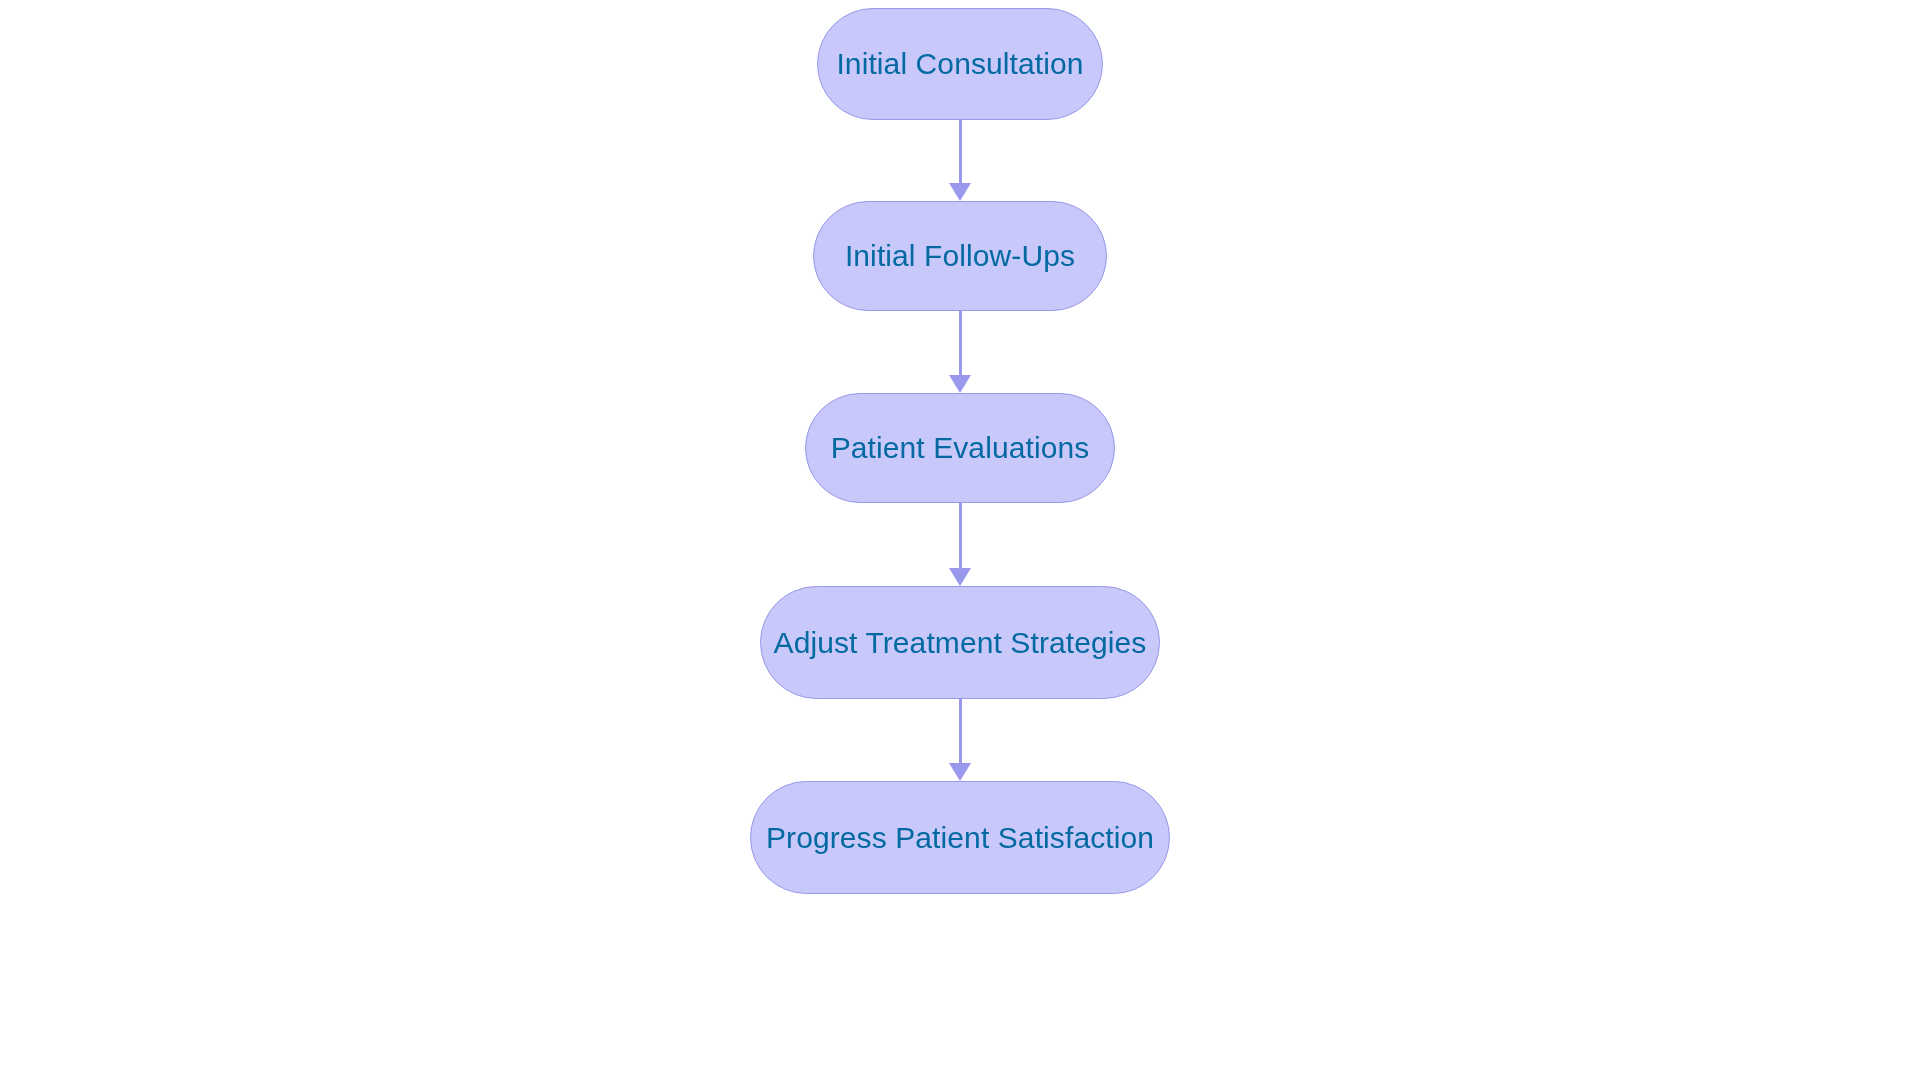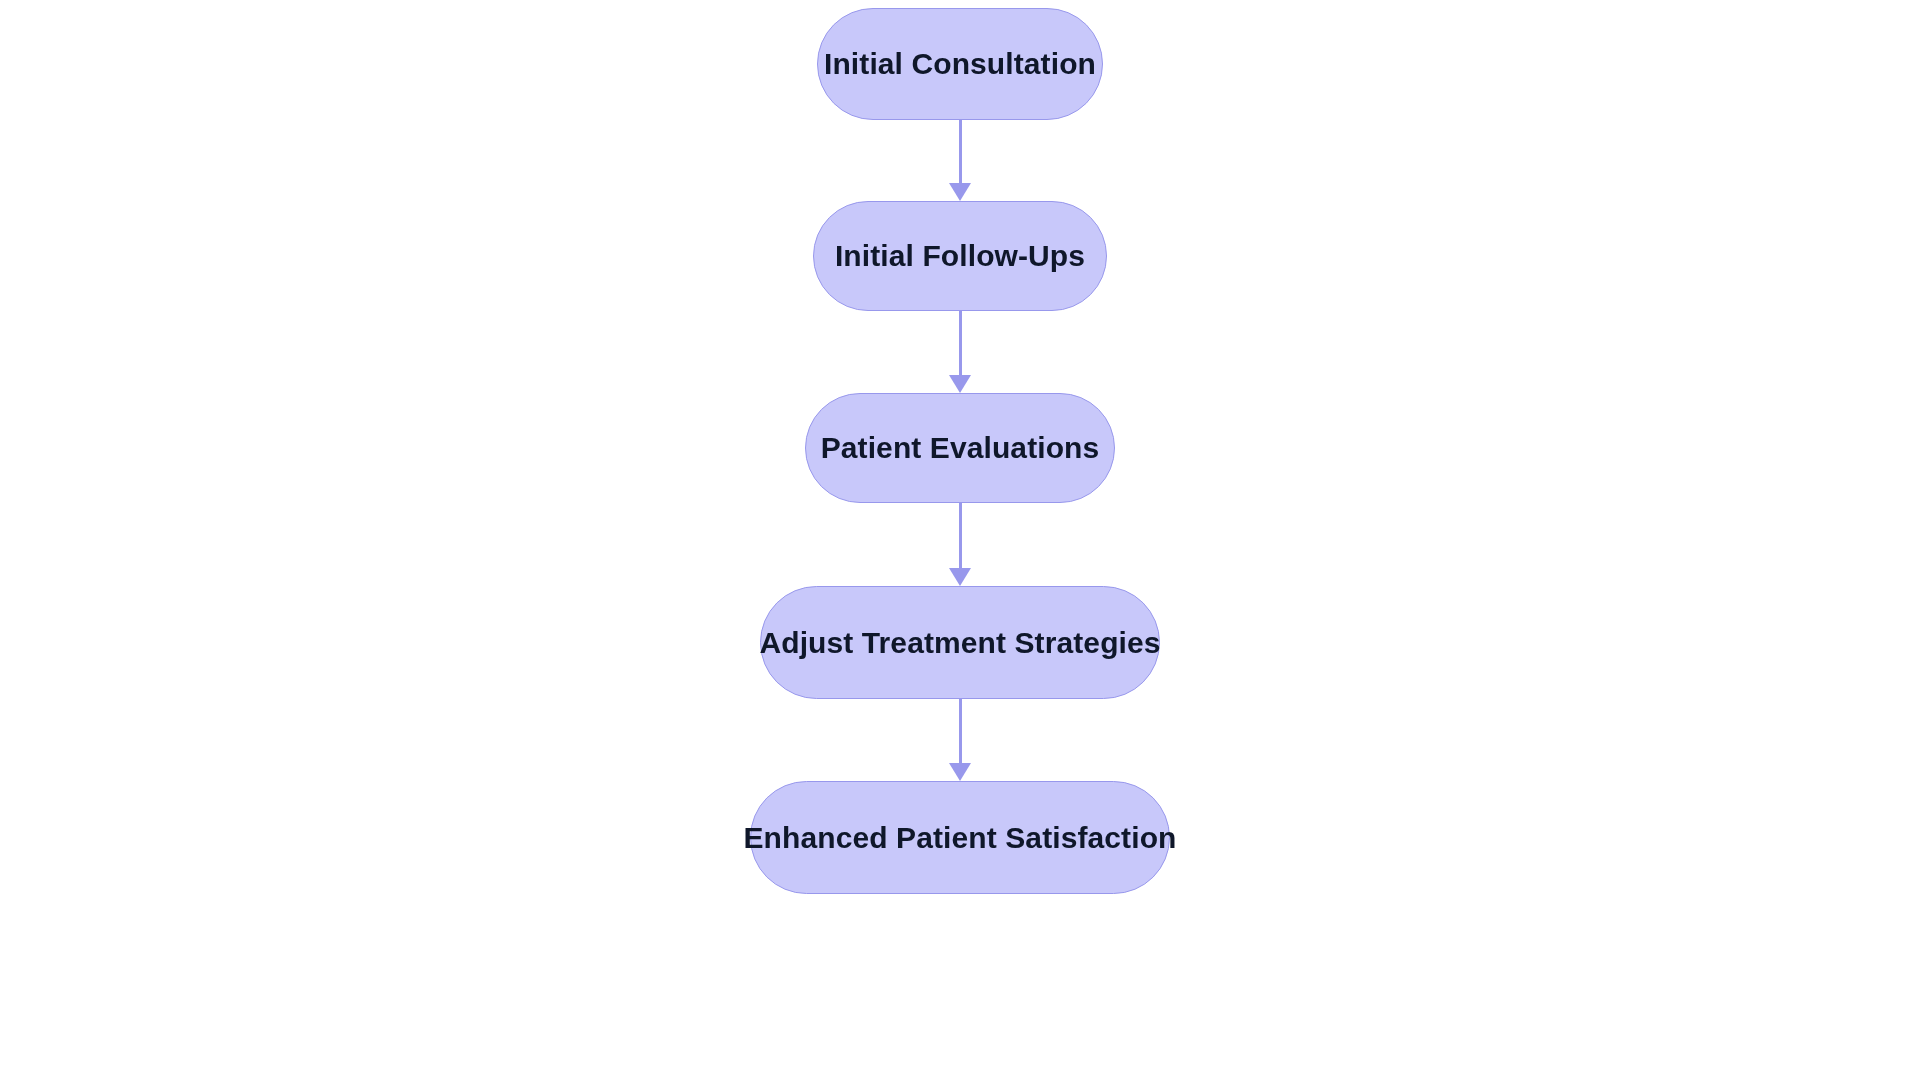--- a/index.html
+++ b/index.html
@@ -44,22 +44,22 @@
     border-radius: 9999px;
     color: #3333cc;
     white-space: nowrap;
     user-select: none;
   }
 
   .node-label {
     font-size: 30px;
     line-height: 1;
     letter-spacing: 0.1px;
-    color: #0f172a;
-    font-weight: 700;
+    color: #0369a1;
+    font-weight: 400;
     text-align: center;
   }
 
   
   .connector {
     position: relative;
     width: 40px;
     display: flex;
     flex-direction: column;
     align-items: center;
@@ -126,17 +126,17 @@
     <div class="node n3">
       <span class="node-label">Adjust Treatment Strategies</span>
     </div>
 
     <div class="connector c3">
       <div class="connector-stem"></div>
       <div class="connector-head"></div>
     </div>
 
     <div class="node n4">
-      <span class="node-label">Enhanced Patient Satisfaction</span>
+      <span class="node-label">Progress Patient Satisfaction</span>
     </div>
 
   </div>
 </div>
 
 </body></html>

